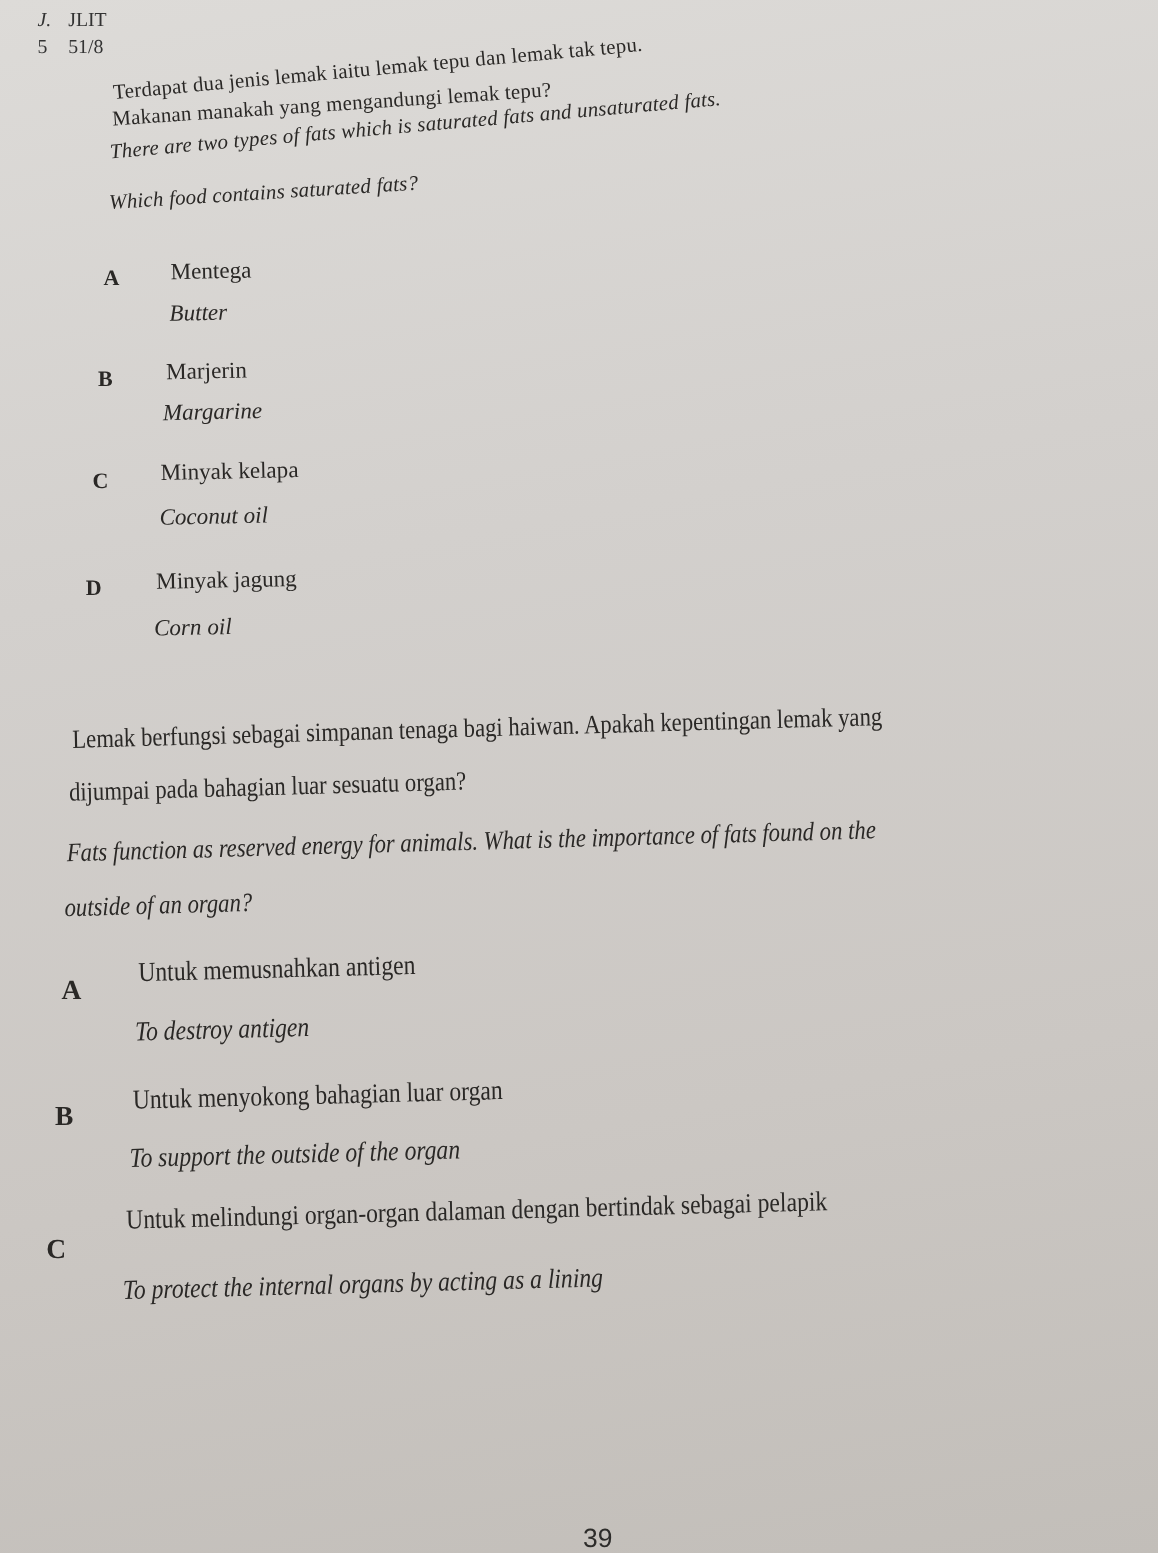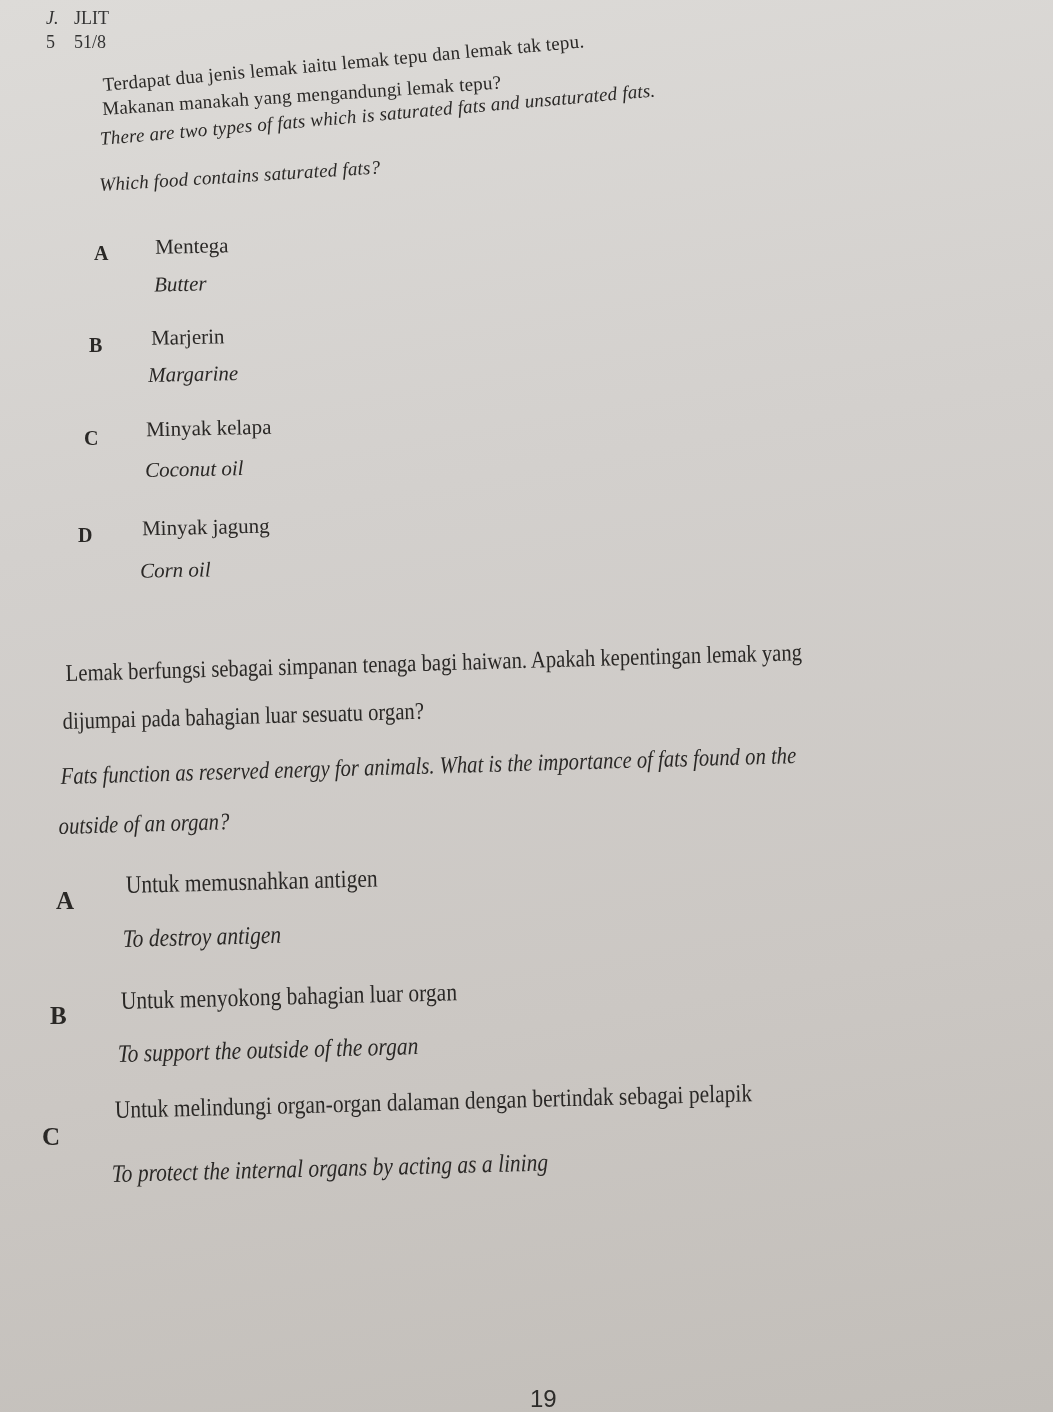--- a/index.html
+++ b/index.html
@@ -15,21 +15,21 @@
       color: #2a2826;
       position: relative;
     }
     .page {
       position: absolute;
       inset: 0;
     }
     .abs { position: absolute; white-space: nowrap; }
 
     
-    .hdr { font-size: 18px; color: #333; margin-left: 12px; }
+    .hdr { font-size: 18px; color: #333; }
     .hdr-code { left: 34px; top: 8px; }
     .hdr-code .l { display: inline-block; width: 28px; font-style: italic; }
     .hdr-num { left: 34px; top: 32px; }
     .hdr-num .l { display: inline-block; width: 28px; }
 
     
     .q1 { transform-origin: left bottom; }
     .q1-line { font-size: 19px; letter-spacing: 0.2px; }
     .q1-ms1 { left: 104px; top: 74px; transform: rotate(-5.2deg); }
     .q1-ms2 { left: 103px; top: 98px; transform: rotate(-3.8deg); }
@@ -114,14 +114,14 @@
     <span class="abs q2 q2-opt-text" style="left:121px; top:987px;">Untuk menyokong bahagian luar organ</span>
     <span class="abs q2 q2-opt-text q2-opt-it" style="left:118px; top:1040px;">To support the outside of the organ</span>
   </div>
 
   <div>
     <span class="abs q2-opt-letter" style="left:42px; top:1123px;">C</span>
     <span class="abs q2 q2-opt-text" style="left:115px; top:1096px;">Untuk melindungi organ-organ dalaman dengan bertindak sebagai pelapik</span>
     <span class="abs q2 q2-opt-text q2-opt-it" style="left:112px; top:1160px;">To protect the internal organs by acting as a lining</span>
   </div>
 
-  <div class="abs page-number">19</div>
+  <div class="abs page-number">39</div>
 </div>
 
 </body></html>

